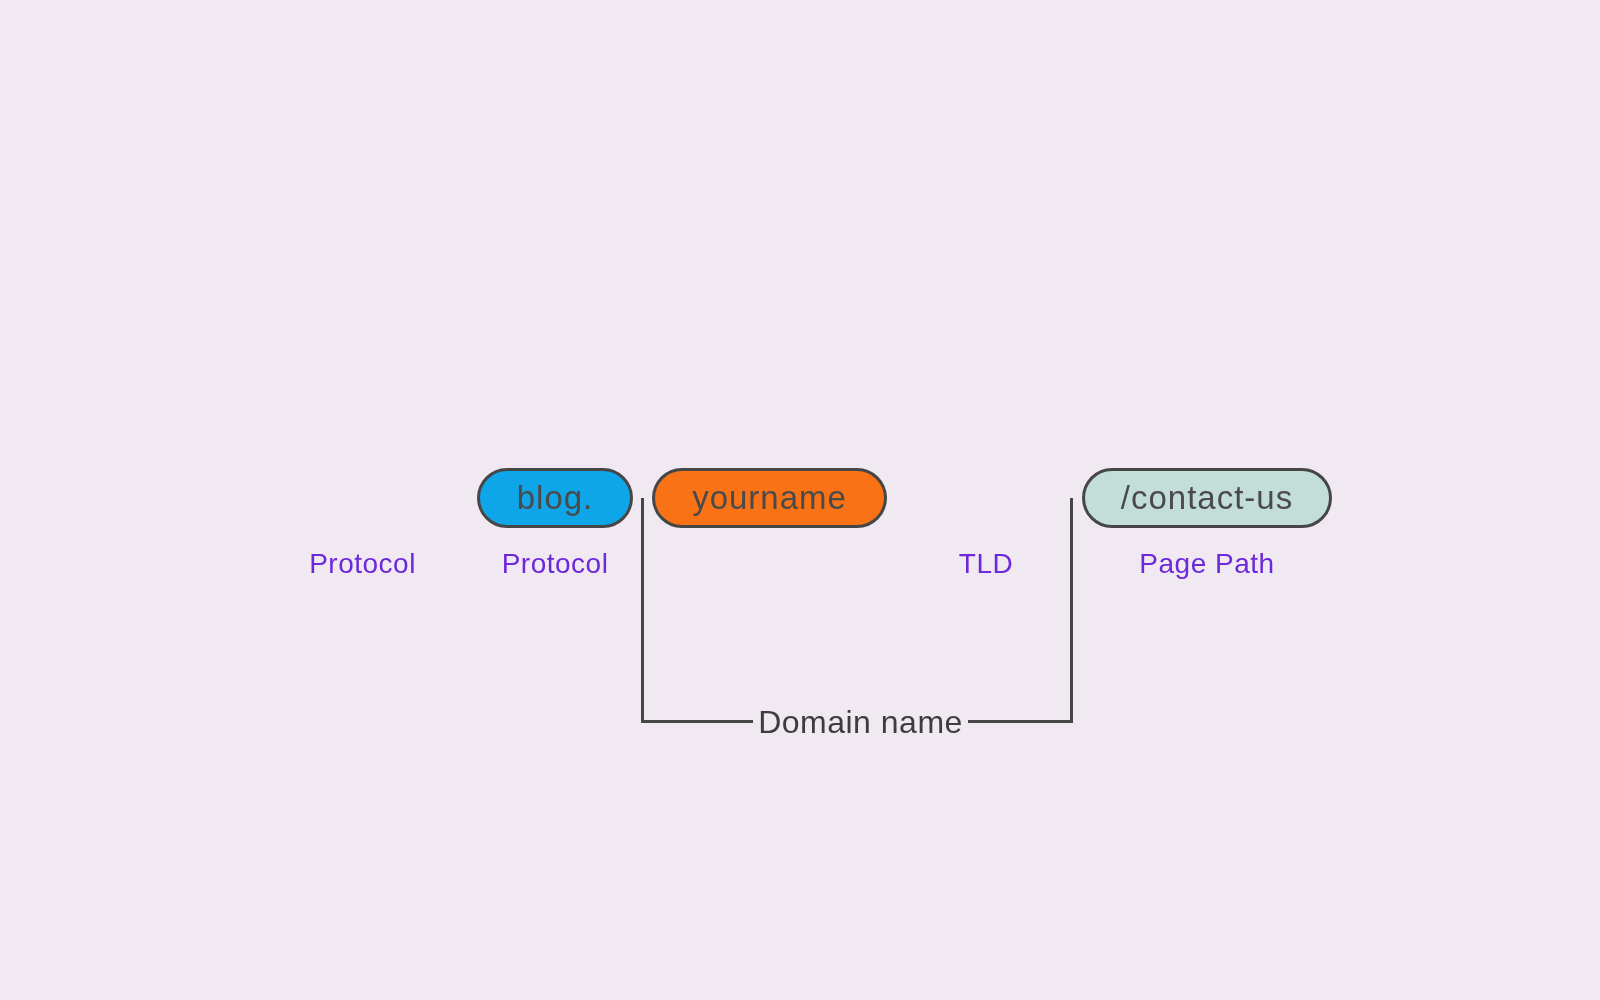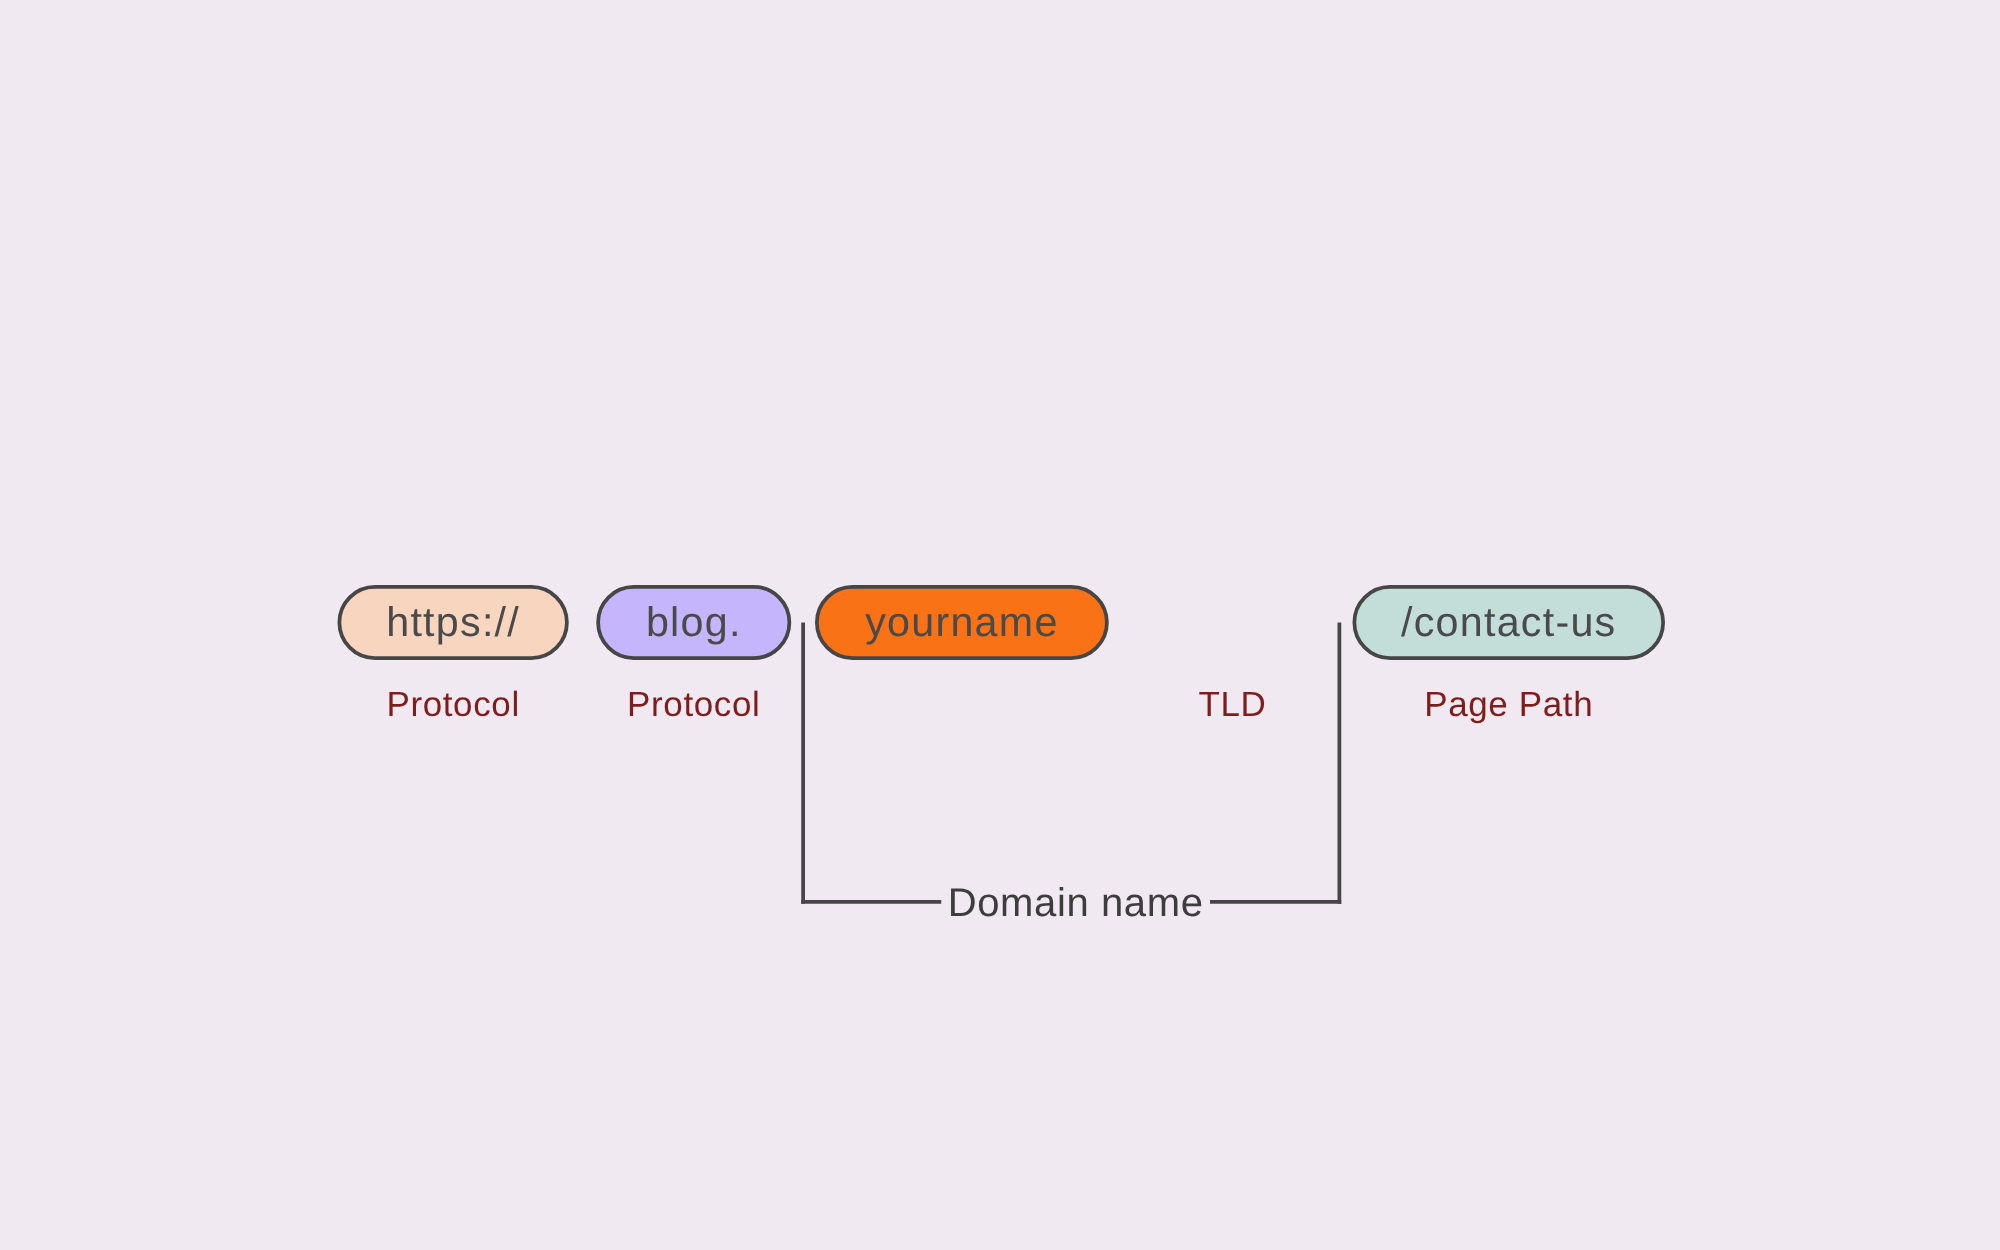--- a/index.html
+++ b/index.html
@@ -34,21 +34,21 @@
     white-space: nowrap;
   }
   .seg-label {
     position: absolute;
     top: 549px;
     height: 30px;
     line-height: 30px;
     text-align: center;
     font-size: 28px;
     letter-spacing: 0.5px;
-    color: #7f1d1d;
+    color: #6d28d9;
     white-space: nowrap;
   }
   
   .pill-0  { left: 270px;  width: 185px; }
   .label-0 { left: 270px;  width: 185px; }
   .pill-1  { left: 477px;  width: 156px; }
   .label-1 { left: 477px;  width: 156px; }
   .pill-2  { left: 652px;  width: 235px; }
   .label-2 { left: 652px;  width: 235px; }
   .pill-3  { left: 910px;  width: 152px; }
@@ -77,24 +77,23 @@
     letter-spacing: 0.5px;
     color: #3d3d3d;
     white-space: nowrap;
   }
 </style>
 </head>
 <body>
 
 <div id="canvas" style="background-color: rgb(240, 233, 242);">
 
-  <div class="pill pill-0" style="background-color: rgb(248, 213, 191);">https://</div>
   <div class="seg-label label-0">Protocol</div>
 
-  <div class="pill pill-1" style="background-color: #c4b5fd;">blog.</div>
+  <div class="pill pill-1" style="background-color: #0ea5e9;">blog.</div>
   <div class="seg-label label-1">Protocol</div>
 
   <div class="pill pill-2" style="background-color: #f97316;">yourname</div>
 
   <div class="seg-label label-3">TLD</div>
 
   <div class="pill pill-4" style="background-color: rgb(195, 222, 216);">/contact-us</div>
   <div class="seg-label label-4">Page Path</div>
 
   <div class="bracket-line bracket-vline-left"></div>

